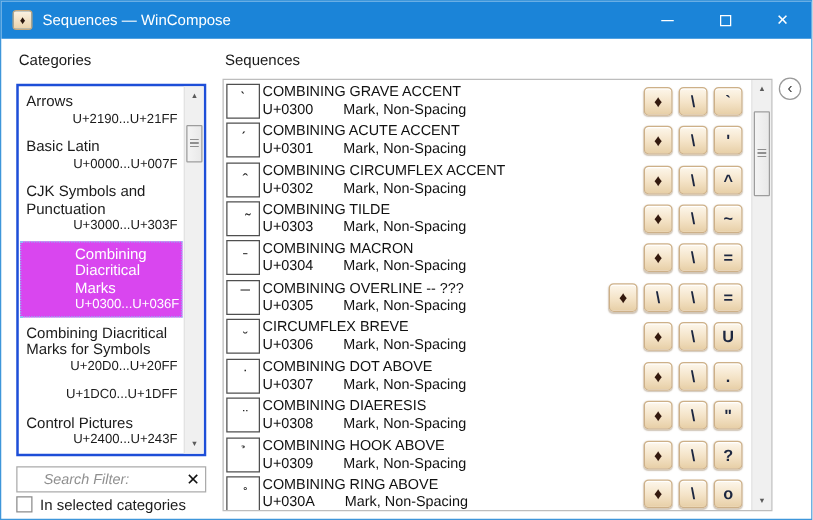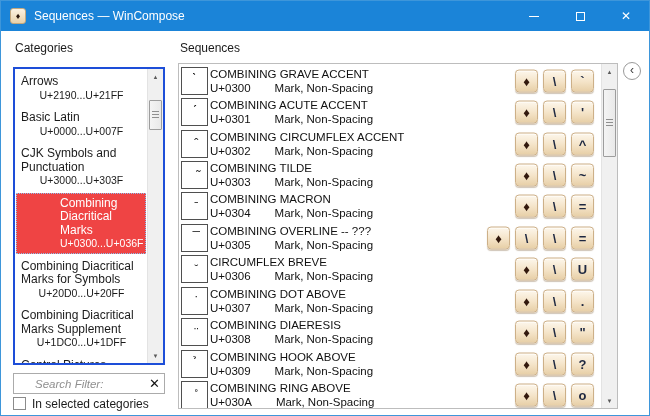--- a/index.html
+++ b/index.html
@@ -20,22 +20,22 @@
   
   .sec-label{position:absolute;font-size:12px;color:#1a1a1a;}
   .cat-label{left:14px;top:40px;}
   .seq-label{left:179px;top:40px;text-align:center;}
 
   
   .cat-list{position:absolute;left:12px;top:66px;width:152px;height:298px;border:2px solid #1d4ed8;background:#fff;overflow:hidden;}
   .cat-items{position:absolute;left:1px;top:2px;right:17px;}
   .cat-item{padding:4px 4px 4px 5px;margin-bottom:2px;cursor:default;}
   .cat-name{font-size:12px;line-height:13.5px;color:#1b1b1b;}
-  .cat-range{font-size:10.5px;line-height:12.5px;text-align:center;color:#1b1b1b;}
-  .cat-item.selected{background:#ef4444;outline:1px dotted #8cc1f2;outline-offset:-1px;padding-left:44px;}
+  .cat-range{font-size:10.5px;line-height:12.5px;text-align:right;color:#1b1b1b;}
+  .cat-item.selected{background:#d946ef;outline:1px dotted #8cc1f2;outline-offset:-1px;padding-left:44px;}
   .cat-item.selected .cat-name,.cat-item.selected .cat-range{color:#fff;}
 
   
   .scrollbar{position:absolute;top:0;bottom:0;right:0;width:16px;background:#f0f0f0;border-left:1px solid #e3e3e3;}
   .sb-arrow{position:absolute;left:0;width:15px;height:15px;display:flex;align-items:center;justify-content:center;
     font-size:6px;color:#5a5a5a;line-height:1;}
   .sb-arrow.up{top:0;}
   .sb-arrow.down{bottom:0;}
   .sb-thumb{position:absolute;left:1px;width:13px;background:linear-gradient(90deg,#f4f4f4,#e9e9e9);
     border:1px solid #9d9d9d;border-radius:1px;}
@@ -117,21 +117,20 @@
     <div class="cat-name">Combining Diacritical Marks</div>
     <div class="cat-range">U+0300...U+036F</div>
   </div>
 
   <div class="cat-item">
     <div class="cat-name">Combining Diacritical Marks for Symbols</div>
     <div class="cat-range">U+20D0...U+20FF</div>
   </div>
 
   <div class="cat-item">
-    <div class="cat-name">Combining Diacritical Marks Supplement</div>
     <div class="cat-range">U+1DC0...U+1DFF</div>
   </div>
 
   <div class="cat-item">
     <div class="cat-name">Control Pictures</div>
     <div class="cat-range">U+2400...U+243F</div>
   </div>
 </div>
     <div class="scrollbar">
       <div class="sb-arrow up">▲</div>

